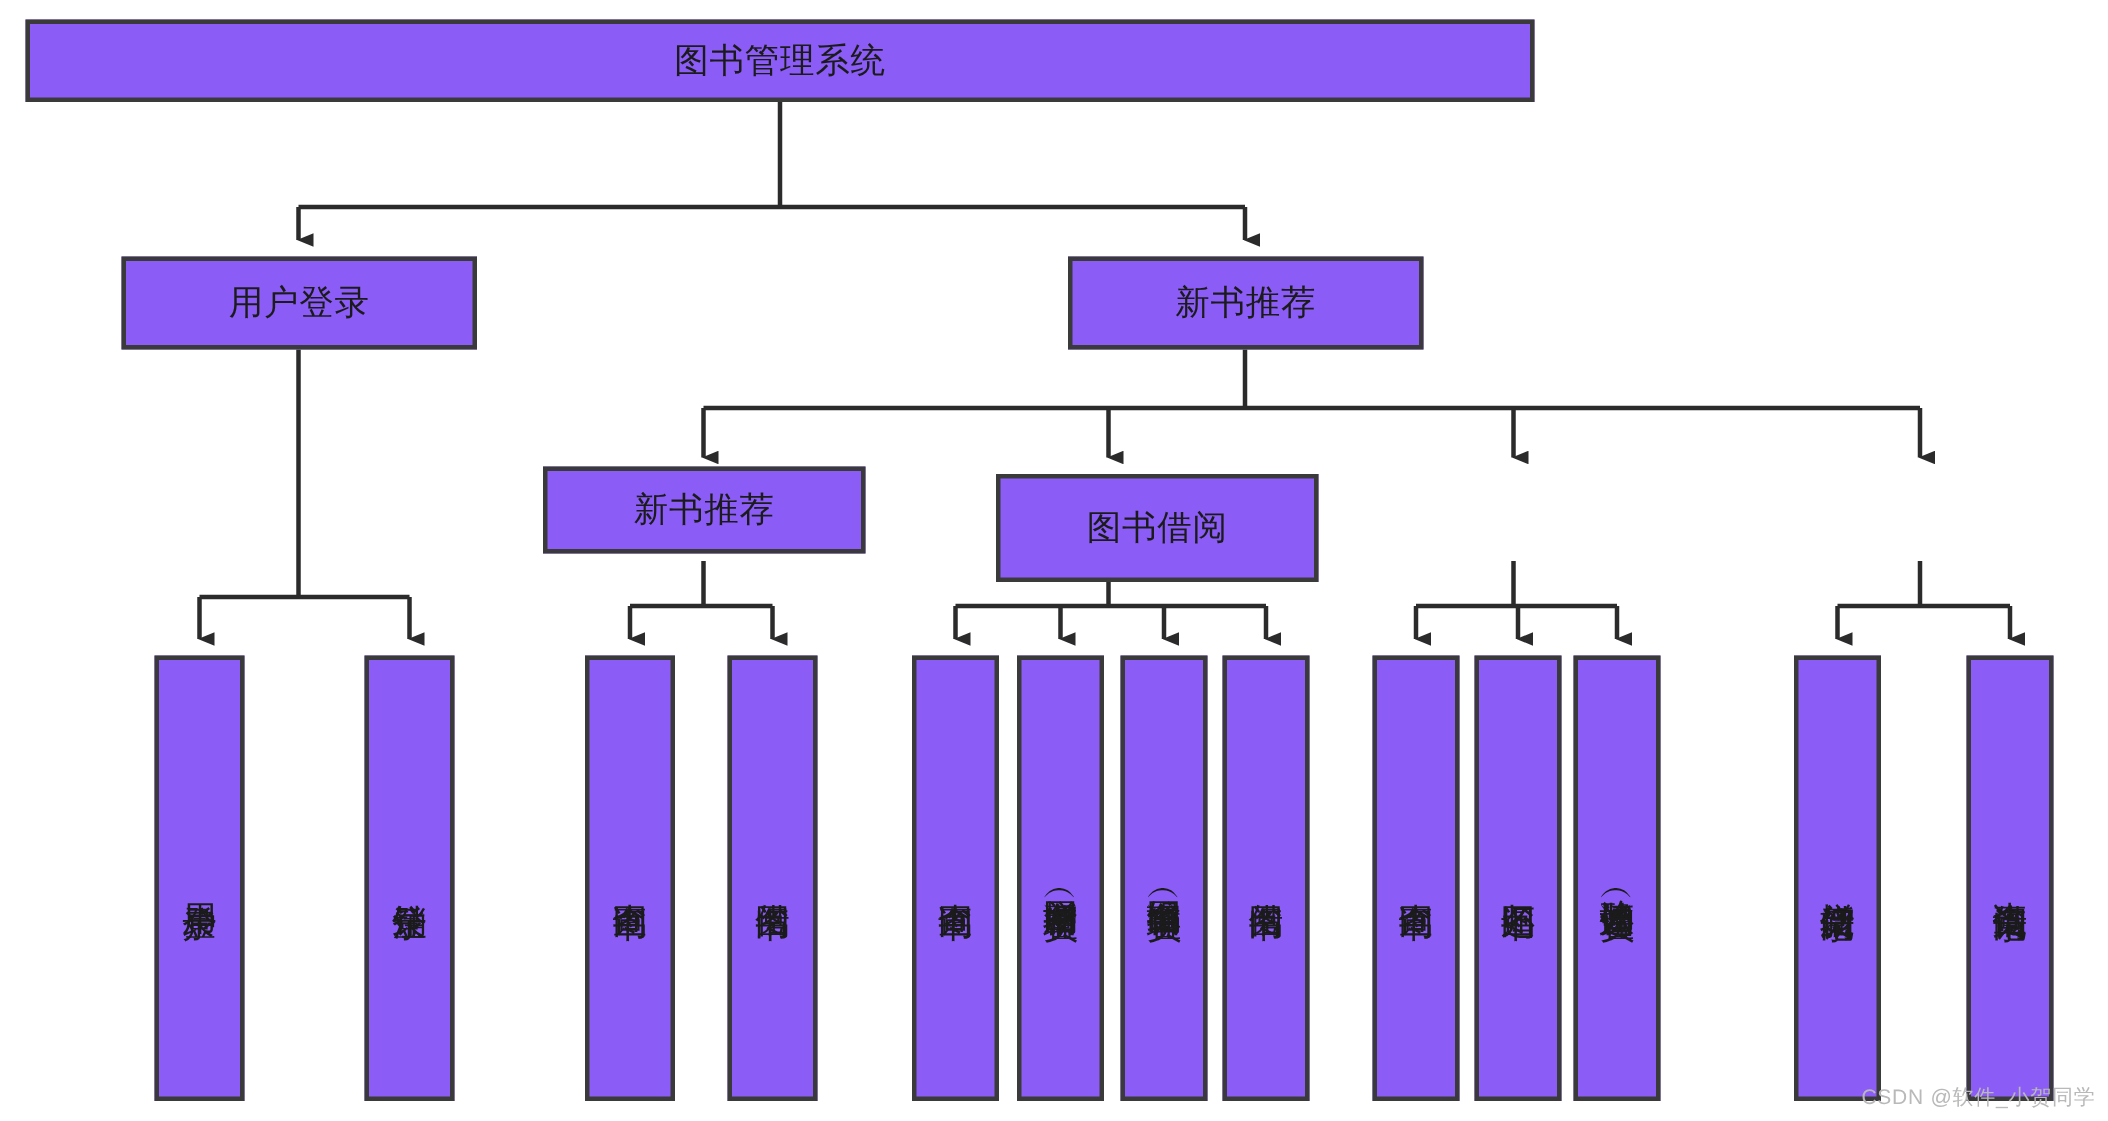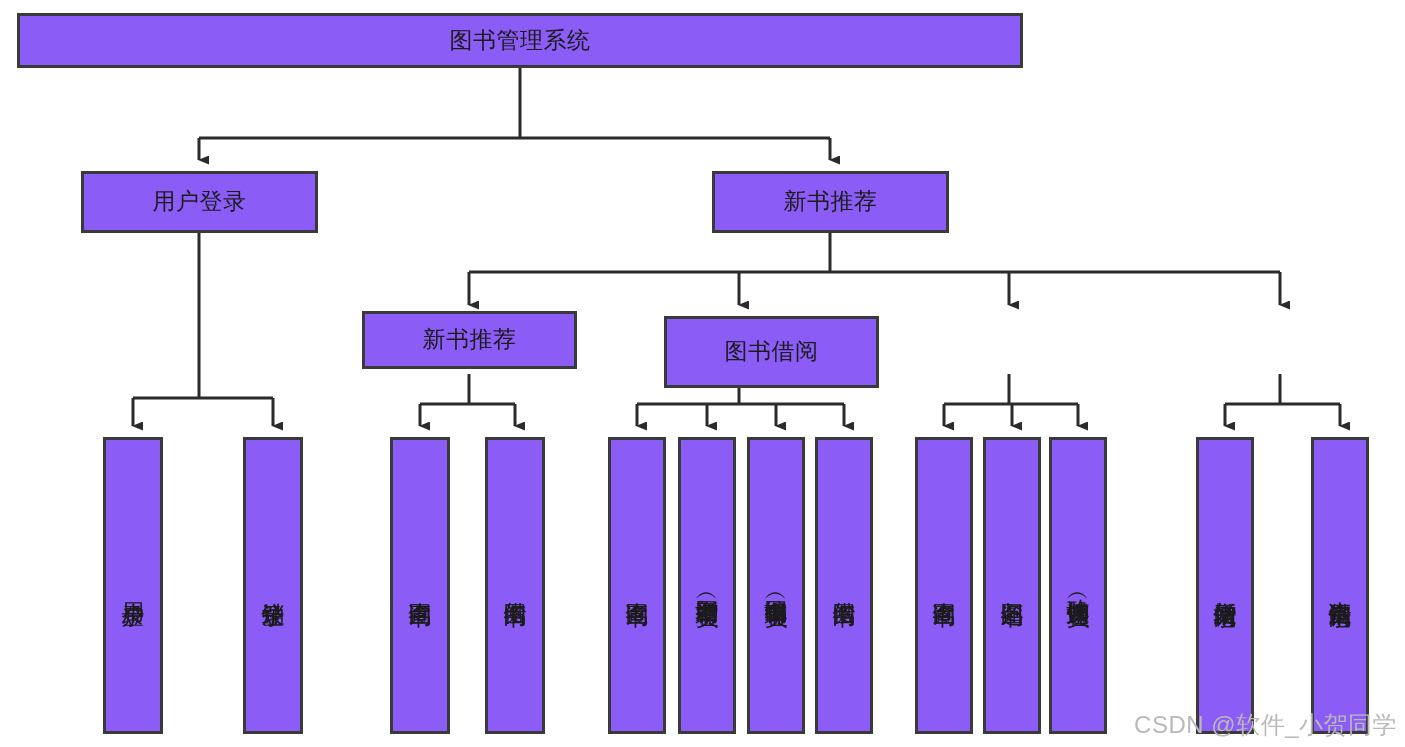--- a/index.html
+++ b/index.html
@@ -58,21 +58,21 @@
     left: 0;
     top: 0;
     width: 1405px;
     height: 747px;
     pointer-events: none;
   }
   .watermark {
     position: absolute;
     right: 8px;
     bottom: 6px;
-    font-size: 24px;
+    font-size: 14px;
     color: #b9b9b9;
     white-space: nowrap;
     letter-spacing: 0.5px;
     margin-left: 10px;
   }
 </style>
 </head>
 <body>
 
 <div id="diagram-root">

